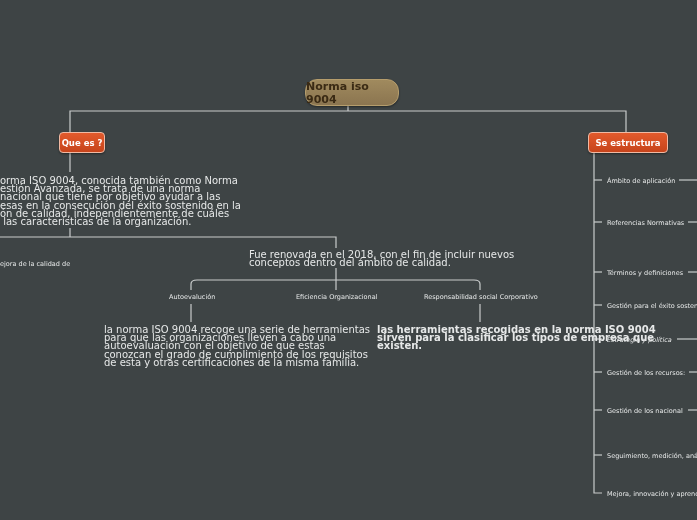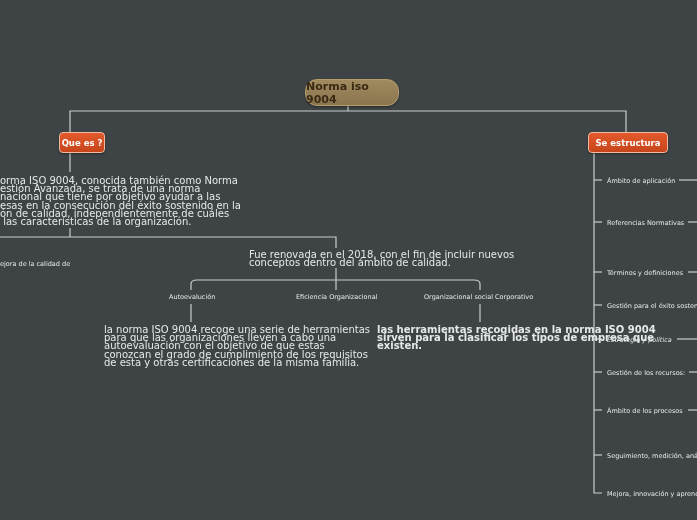--- a/index.html
+++ b/index.html
@@ -87,32 +87,32 @@
 nacional que tiene por objetivo ayudar a las
 esas en la consecución del éxito sostenido en la
 ón de calidad, independientemente de cuáles
  las características de la organización.</div>
 <div class="lbl" style="left:0;top:260px;">ejora de la calidad de</div>
 <div class="txt" style="left:249px;top:251px;">Fue renovada en el 2018, con el fin de incluir nuevos
 conceptos dentro del ámbito de calidad.</div>
 
 <div class="lbl" style="left:169px;top:293px;">Autoevalución</div>
 <div class="lbl" style="left:296px;top:293px;">Eficiencia Organizacional</div>
-<div class="lbl" style="left:424px;top:293px;">Organizacional social Corporativo</div>
+<div class="lbl" style="left:424px;top:293px;">Responsabilidad social Corporativo</div>
 
 <div class="txt" style="left:104px;top:326px;">la norma ISO 9004 recoge una serie de herramientas
 para que las organizaciones lleven a cabo una
 autoevaluación con el objetivo de que estas
 conozcan el grado de cumplimiento de los requisitos
 de esta y otras certificaciones de la misma familia.</div>
 <div class="txt" style="left:377px;top:326px;font-weight:bold;">las herramientas recogidas en la norma ISO 9004
 sirven para la clasificar los tipos de empresa que
 existen.</div>
 
 <div class="lbl" style="left:607px;top:177px;">Ámbito de aplicación</div>
 <div class="lbl" style="left:607px;top:219px;">Referencias Normativas</div>
 <div class="lbl" style="left:607px;top:269px;">Términos y definiciones</div>
 <div class="lbl" style="left:607px;top:302px;">Gestión para el éxito sostenido</div>
 <div class="lbl" style="left:607px;top:336px;font-style:italic;">Estrategia y política</div>
 <div class="lbl" style="left:607px;top:369px;">Gestión de los recursos:</div>
-<div class="lbl" style="left:607px;top:407px;">Ámbito de los procesos</div>
+<div class="lbl" style="left:607px;top:407px;">Gestión de los nacional</div>
 <div class="lbl" style="left:607px;top:452px;">Seguimiento, medición, análisis</div>
 <div class="lbl" style="left:607px;top:490px;">Mejora, innovación y aprendizaje</div>
 
 </body></html>

